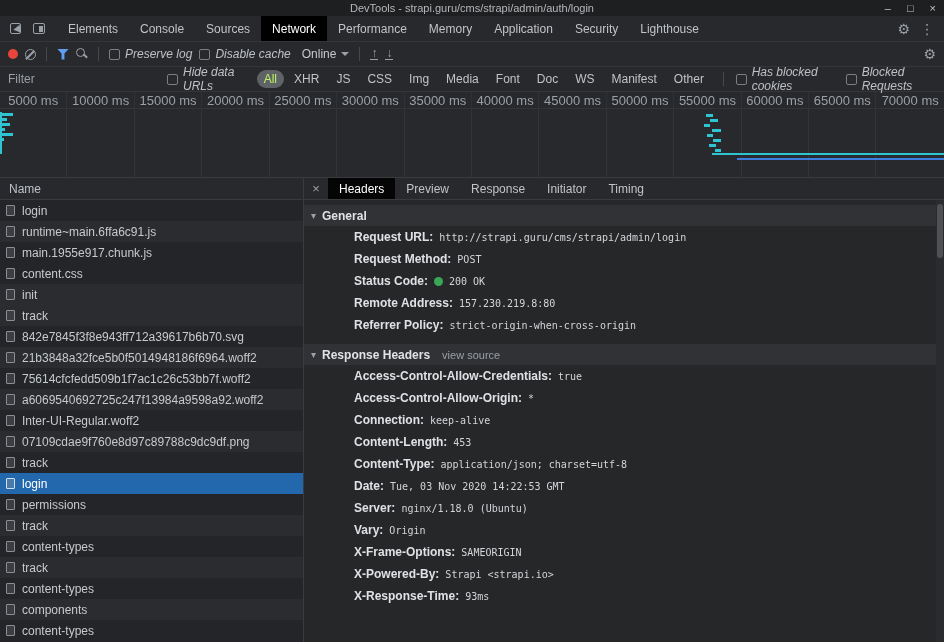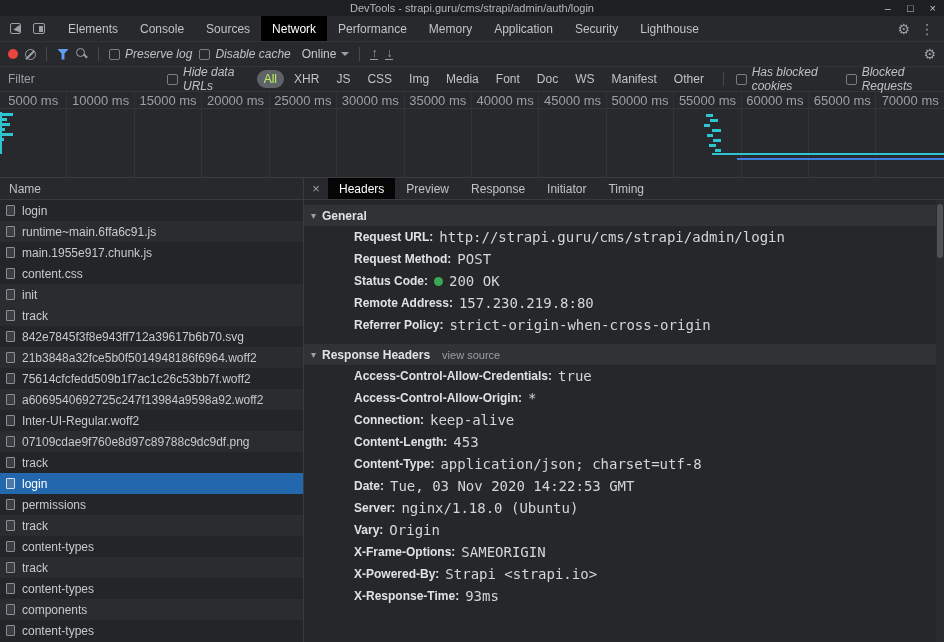--- a/index.html
+++ b/index.html
@@ -93,21 +93,21 @@
   .det-tab { padding:0 11px; display:flex; align-items:center; color:#c0c3c7; cursor:default; }
   .det-tab.selected { background:#050505; color:#fff; }
   .det-content { flex:1; padding-top:5px; overflow:hidden; }
   .section-header { height:21px; display:flex; align-items:center; background:#313235;
     padding-left:7px; color:#e0e2e5; font-weight:bold; cursor:default; }
   .tri { color:#9aa0a6; font-size:10px; margin-right:6px; font-weight:normal; }
   .view-source { font-weight:normal; color:#9aa0a6; margin-left:12px; font-size:11px; cursor:default; }
   .kv-list { padding-left:30px; }
   .kv { height:22px; display:flex; align-items:center;margin-left:20px; }
   .k { font-weight:bold; color:#dfe1e5; margin-right:6px; white-space:nowrap; }
-  .v { color:#d3d5d8; font-family:"DejaVu Sans Mono", monospace; font-size:14px; white-space:nowrap; }
+  .v { color:#d3d5d8; font-family:"DejaVu Sans Mono", monospace; font-size:10px; white-space:nowrap; }
   .dot { width:9px; height:9px; border-radius:50%; background:#3aa757; margin-right:6px; flex:0 0 auto; }
   .gap { height:8px; }
   .scrollbar { position:absolute; right:0; top:22px; bottom:0; width:8px; background:#2a2b2e; }
   .scroll-thumb { position:absolute; top:4px; right:1px; width:6px; height:54px; background:#505154; border-radius:3px; }
 </style>
 </head>
 <body>
 
 <div class="titlebar">
   <span>DevTools - strapi.guru/cms/strapi/admin/auth/login</span>

